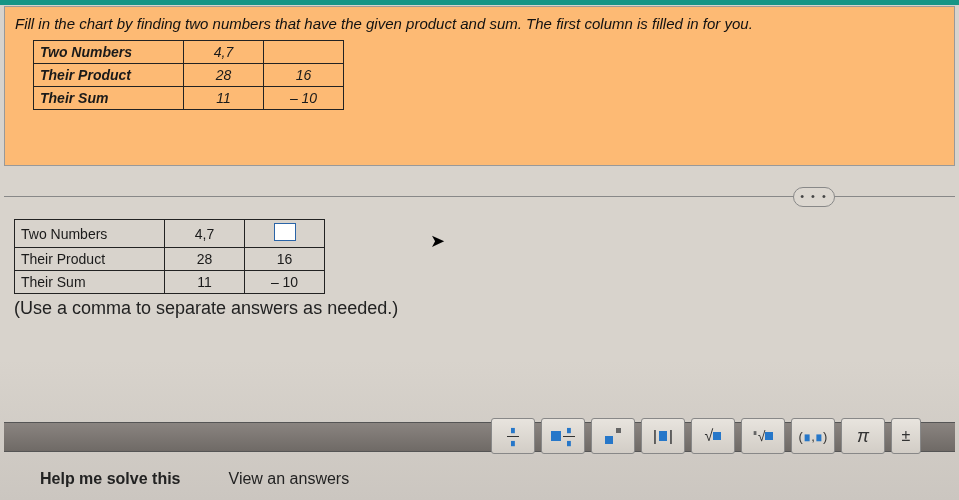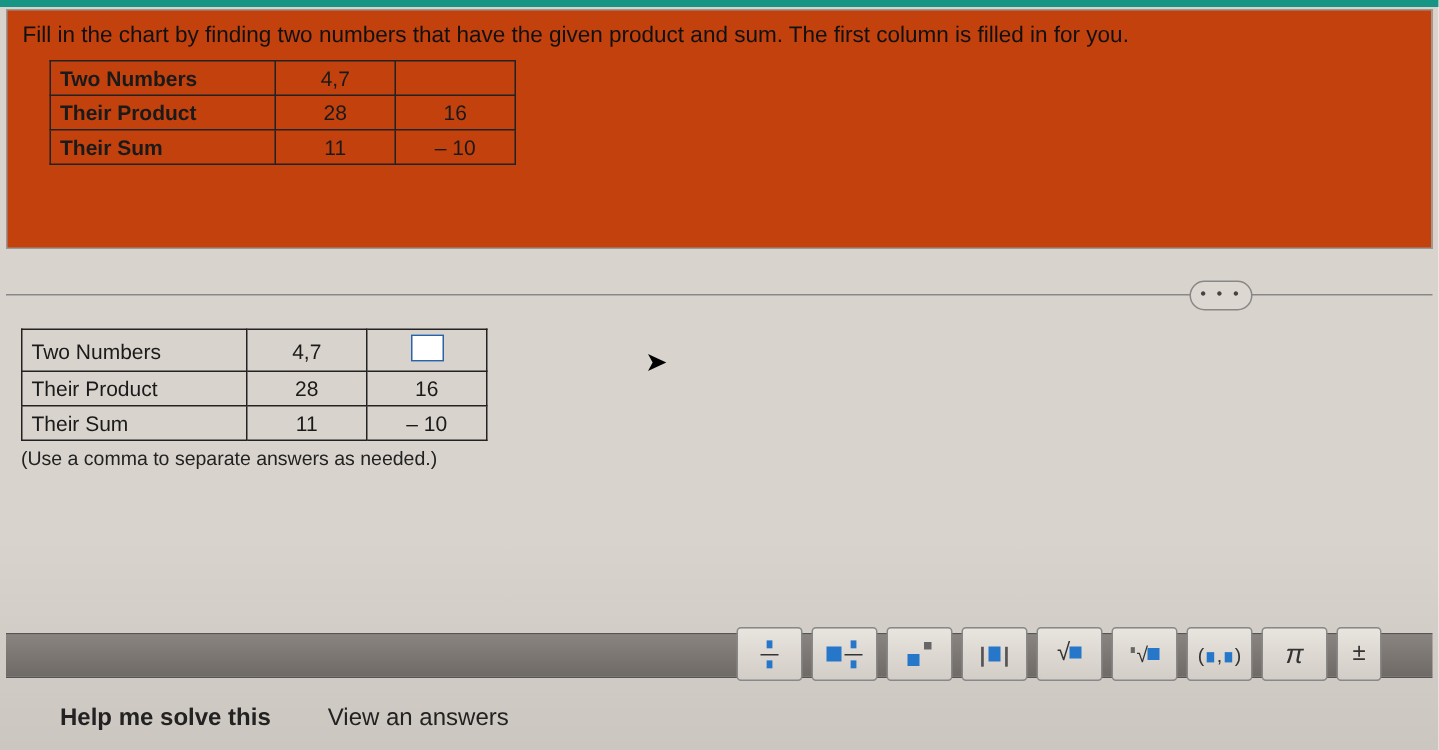--- a/index.html
+++ b/index.html
@@ -6,25 +6,26 @@
 body {
   font-family: Arial, Helvetica, sans-serif;
   background: linear-gradient(180deg, #169585 0%, #169585 1%, #d8d3cc 1%, #d8d3cc 72%, #cbc6c0 100%);
   width: 959px;
   height: 500px;
   position: relative;
   overflow: hidden;
   color: #1a1a1a;
 }
 .content-area {
-  background: #c2410c;
+  background: #fdba74;
   border: 1px solid #999;
   margin: 6px 4px 0 4px;
   padding: 8px 10px 10px 10px;
   min-height: 160px;
+  font-style: italic;
 }
 .prompt {
   font-size: 15px;
   margin-bottom: 8px;
   color: #111;
 }
 table.data-table {
   border-collapse: collapse;
   margin-left: 18px;
   font-size: 14px;
@@ -85,21 +86,21 @@
 }
 table.input-table td.val { width: 80px; }
 .answer-box {
   display: inline-block;
   width: 22px;
   height: 18px;
   border: 1px solid #2a64a7;
   background: #fff;
 }
 .hint {
-  font-size: 13px;
+  font-size: 18px;
   margin-top: 4px;
   color: #222;
 }
 .toolbar-region {
   position: absolute;
   left: 4px;
   right: 4px;
   bottom: 48px;
 }
 .toolbar-bg {
@@ -153,21 +154,21 @@
 .sqrt .fill { display:inline-block; width: 8px; height: 8px; background: #2677c9; vertical-align: 1px; }
 .nthroot { font-size: 14px; position: relative; }
 .nthroot .idx { font-size: 8px; color:#666; position: relative; top:-6px; }
 .ord { font-size: 13px; }
 .ord .fill { color: #2677c9; font-weight: bold; }
 .bottom-links {
   position: absolute;
   left: 40px;
   bottom: 12px;
   display: flex;
-  gap: 38px;
+  gap: 48px;
   font-size: 16px;
   color: #222;
   align-items: baseline;
 }
 .bottom-links span { cursor: pointer; }
 .bottom-links .bold { font-weight: bold; }
 .dropdown-caret {
   display: inline-block;
   width: 0; height: 0;
   border-left: 4px solid transparent;

